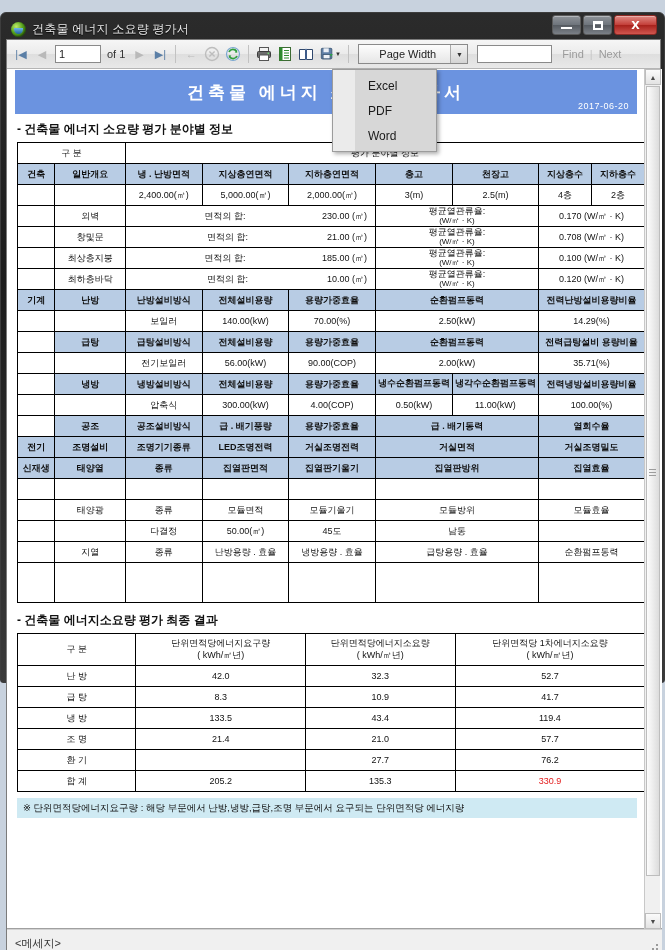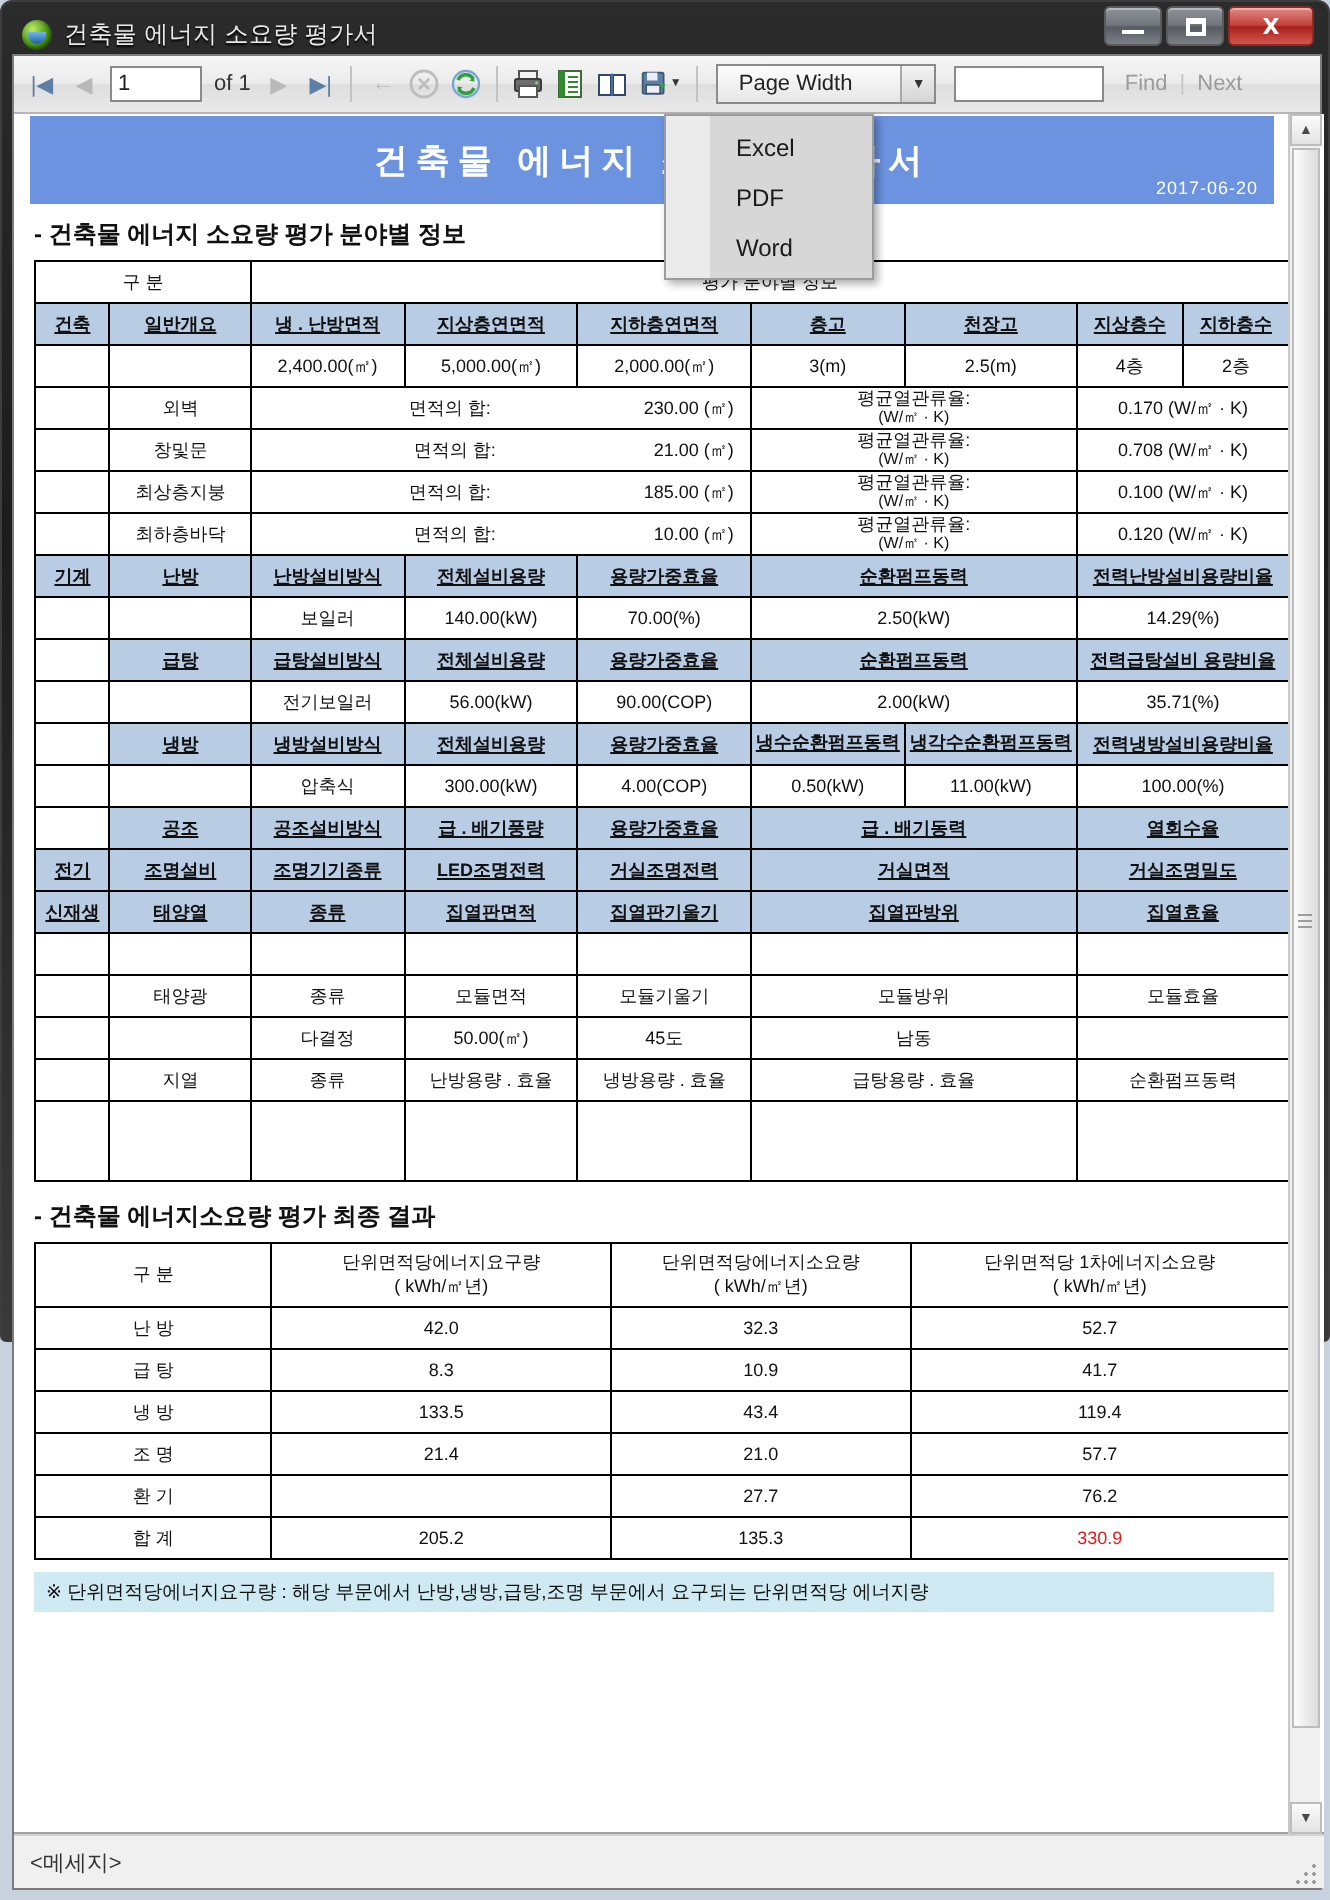--- a/index.html
+++ b/index.html
@@ -4,21 +4,21 @@
 <style>
   * { box-sizing: border-box; margin:0; padding:0; }
   html, body {
     width: 665px; height: 950px;
     font-family: "Liberation Sans", "DejaVu Sans", sans-serif;
     overflow: hidden;
     background: #c8d2de;
   }
   
   .window {
-    position: absolute; left:0; top:0; width:665px; height:671px;
+    position: absolute; left:0; top:12px; width:665px; height:671px;
     background: linear-gradient(180deg,#2b2b2b 0%, #1c1c1c 40%, #3a3a3a 100%);
     border: 1px solid #3d3d3d;
     border-radius: 6px 6px 3px 3px;
     padding: 4px 5px 5px 5px;
   }
   .titlebar {
     height: 24px; position: relative;
     display:flex; align-items:center;
   }
   .app-icon {
@@ -75,21 +75,21 @@
   .pagebox{
     width:46px;height:18px;border:1px solid #8a8a8a;background:#fff;
     font-size:11px;padding:0 3px;line-height:17px;color:#222;margin:0 2px;
   }
   .oftxt{ font-size:11px;color:#333;margin:0 3px; }
   .sep{ width:1px;height:18px;background:#c2c2c2;margin:0 4px; }
   .icon-sq{ width:16px;height:16px;display:block; }
   .zoomsel{
     width:110px;height:20px;border:1px solid #8a8a8a;
     background:linear-gradient(180deg,#fdfdfd,#e6e6e6);
-    font-size:11px; display:flex;align-items:center; padding-left:10px; color:#222;
+    font-size:11px; display:flex;align-items:center; padding-left:20px; color:#222;
     position:relative; margin-left:4px;
   }
   .zoomsel .arrow{
     position:absolute;right:0;top:0;width:17px;height:18px;
     background:linear-gradient(180deg,#f4f4f4,#d4d4d4);
     border-left:1px solid #a9a9a9; display:flex;align-items:center;justify-content:center;
     font-size:7px;color:#333;
   }
   .findbox{
     width:75px;height:18px;border:1px solid #8a8a8a;background:#fff;margin-left:8px;
@@ -132,21 +132,21 @@
     font-size:12px;font-weight:bold;color:#111;margin:7px 0 4px 10px;
   }
   table.grid{
     border-collapse:collapse; margin-left:10px; table-layout:fixed;
     font-size:9px; color:#111;
   }
   table.grid td{
     border:1px solid #000; height:21px; text-align:center; vertical-align:middle;
     padding:0 2px; overflow:hidden; white-space:nowrap;
   }
-  td.hdr{ background:#b8cce4; font-weight:bold;text-decoration:underline; }
+  td.hdr{ background:#b8cce4; font-weight:bold; }
   td.r{ text-align:right; padding-right:6px; }
   td.l{ text-align:left; padding-left:5px; }
   td.two{ white-space:normal; line-height:1.05; }
   .unit2{ font-size:8px; }
   .red{ color:#e21a1a; }
   .note{
     margin:6px 8px 0 10px; background:#cfeaf3; border:0;
     font-size:9.5px; color:#111; padding:4px 6px; height:20px;
   }
   

